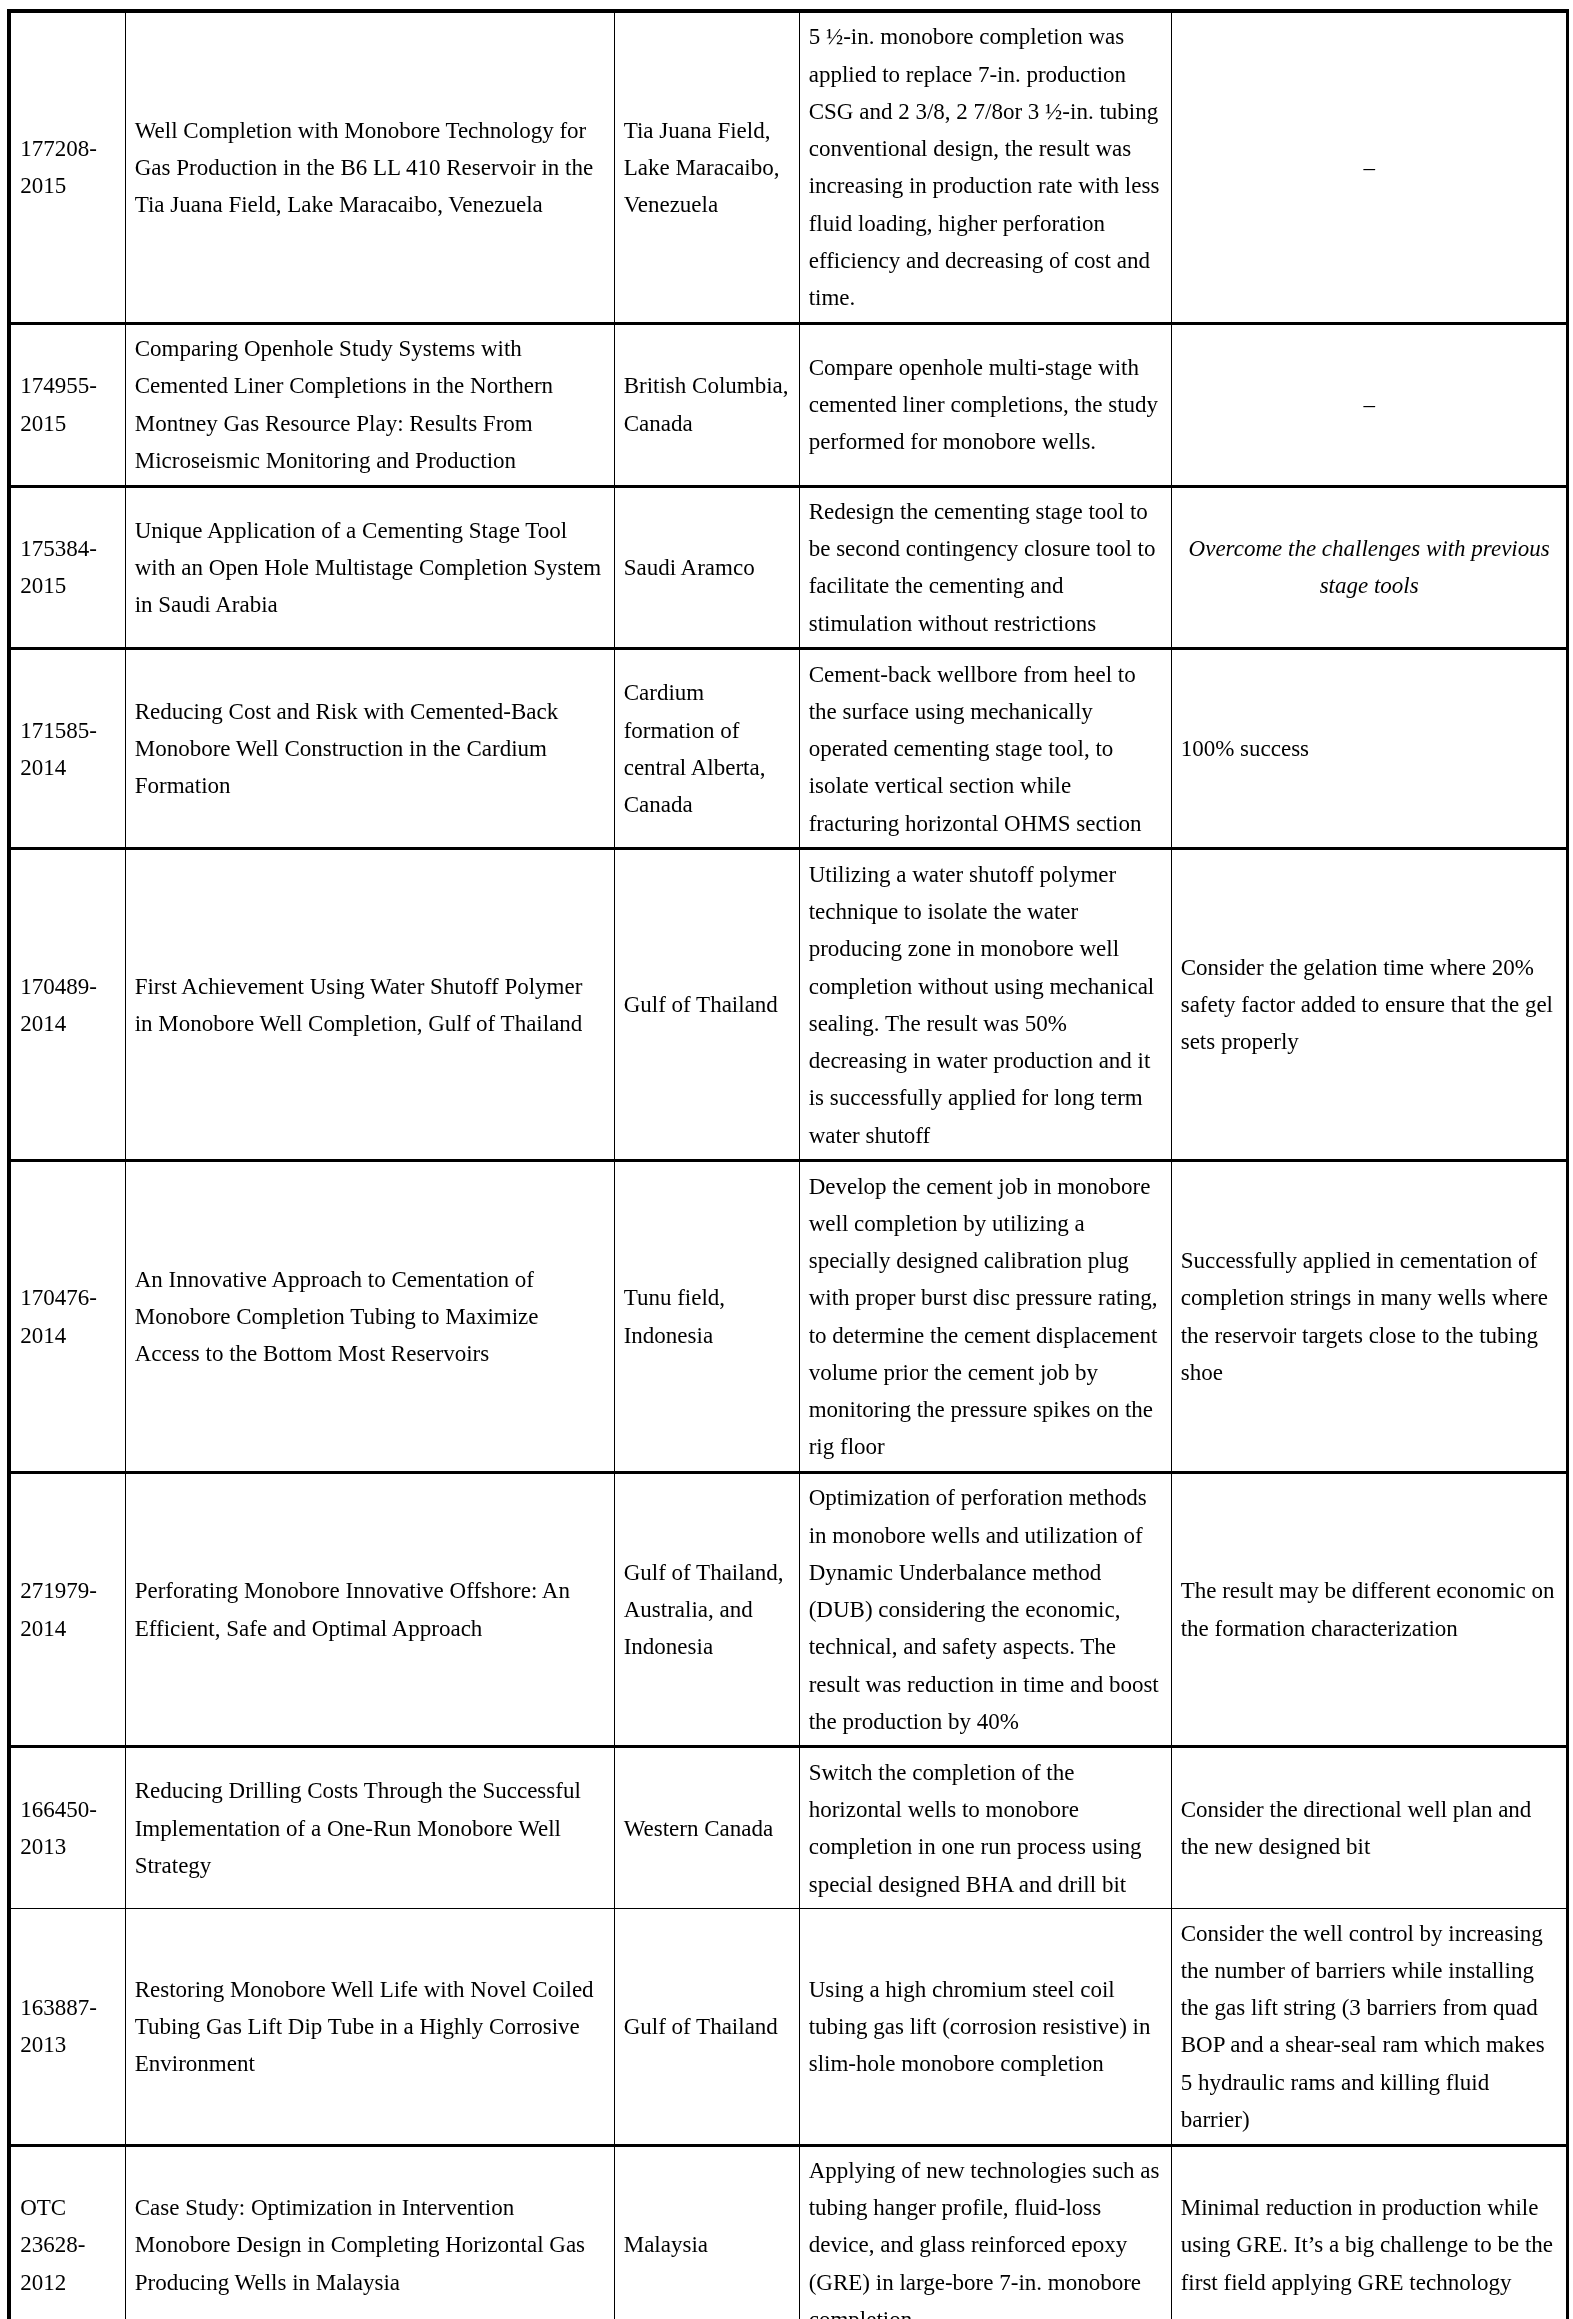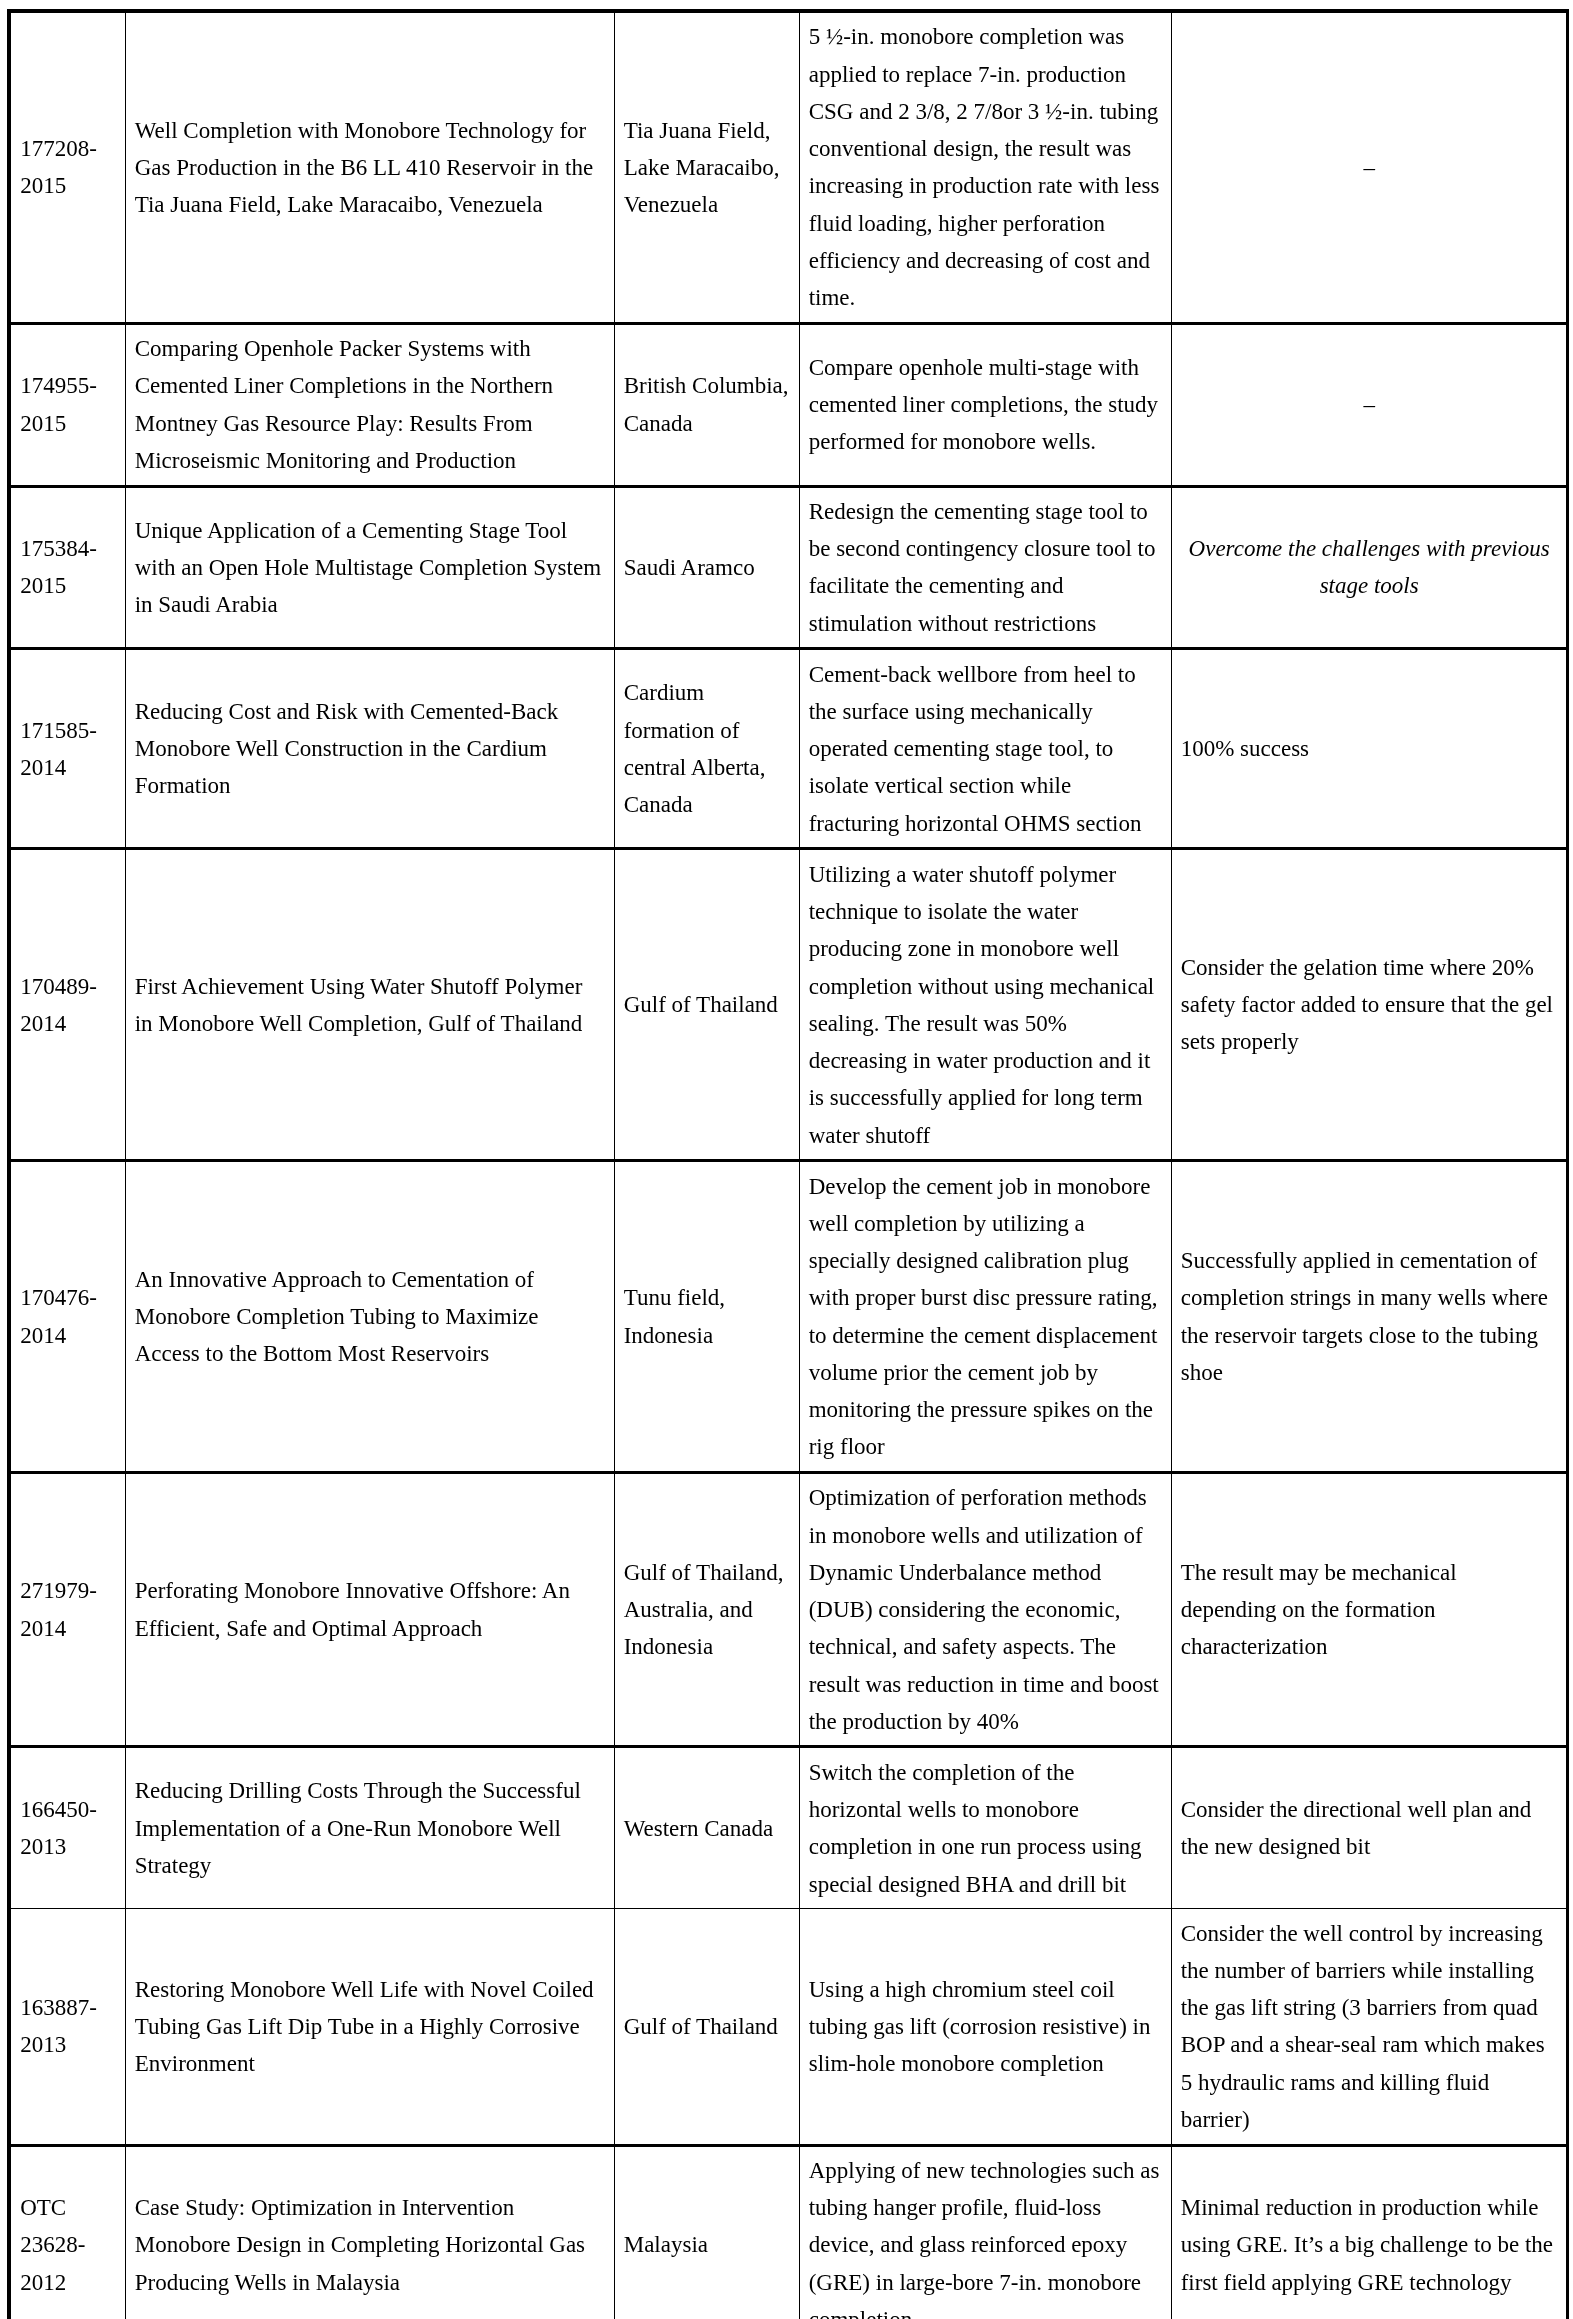--- a/index.html
+++ b/index.html
@@ -83,21 +83,21 @@
       <tr class="thick-top">
         <td class="ref">177208-2015</td>
         <td class="title">Well Completion with Monobore Technology for Gas Production in the B6 LL 410 Reservoir in the Tia Juana Field, Lake Maracaibo, Venezuela</td>
         <td class="location">Tia Juana Field, Lake Maracaibo, Venezuela</td>
         <td class="summary top">5 ½-in. monobore completion was applied to replace 7-in. production CSG and 2 3/8, 2 7/8or 3 ½-in. tubing conventional design, the result was increasing in production rate with less fluid loading, higher perforation efficiency and decreasing of cost and time.</td>
         <td class="remark dash">–</td>
       </tr>
 
       <tr class="thick-top">
         <td class="ref">174955-2015</td>
-        <td class="title">Comparing Openhole Packer Systems with Cemented Liner Completions in the Northern Montney Gas Resource Play: Results From Microseismic Monitoring and Production</td>
+        <td class="title">Comparing Openhole Study Systems with Cemented Liner Completions in the Northern Montney Gas Resource Play: Results From Microseismic Monitoring and Production</td>
         <td class="location">British Columbia, Canada</td>
         <td class="summary top">Compare openhole multi-stage with cemented liner completions, the study performed for monobore wells.</td>
         <td class="remark dash">–</td>
       </tr>
 
       <tr class="thick-top">
         <td class="ref">175384-2015</td>
         <td class="title">Unique Application of a Cementing Stage Tool with an Open Hole Multistage Completion System in Saudi Arabia</td>
         <td class="location">Saudi Aramco</td>
         <td class="summary top">Redesign the cementing stage tool to be second contingency closure  tool to facilitate the cementing and stimulation without restrictions</td>
@@ -126,21 +126,21 @@
         <td class="location">Tunu field, Indonesia</td>
         <td class="summary top">Develop the cement job in monobore well completion by utilizing a specially designed calibration plug with proper burst disc pressure rating, to determine the cement displacement volume prior the cement job by monitoring the pressure spikes on the rig floor</td>
         <td class="remark">Successfully applied in cementation of completion strings in  many wells where the reservoir targets close to the tubing shoe</td>
       </tr>
 
       <tr class="thick-top">
         <td class="ref">271979-2014</td>
         <td class="title">Perforating Monobore Innovative Offshore: An Efficient, Safe and Optimal Approach</td>
         <td class="location">Gulf of Thailand, Australia, and Indonesia</td>
         <td class="summary top">Optimization of perforation methods in monobore wells and utilization of Dynamic Underbalance method (DUB) considering the economic, technical, and safety aspects. The result was reduction in time and boost the production by 40%</td>
-        <td class="remark">The result may be mechanical depending on the formation characterization</td>
+        <td class="remark">The result may be different economic on the formation characterization</td>
       </tr>
 
       <tr class="thick-top">
         <td class="ref">166450-2013</td>
         <td class="title">Reducing Drilling Costs Through the Successful Implementation of a One-Run Monobore Well Strategy</td>
         <td class="location">Western Canada</td>
         <td class="summary">Switch the completion of the horizontal wells to monobore completion in one run process using special designed BHA and drill bit</td>
         <td class="remark">Consider the directional well plan and the new designed bit</td>
       </tr>
 

